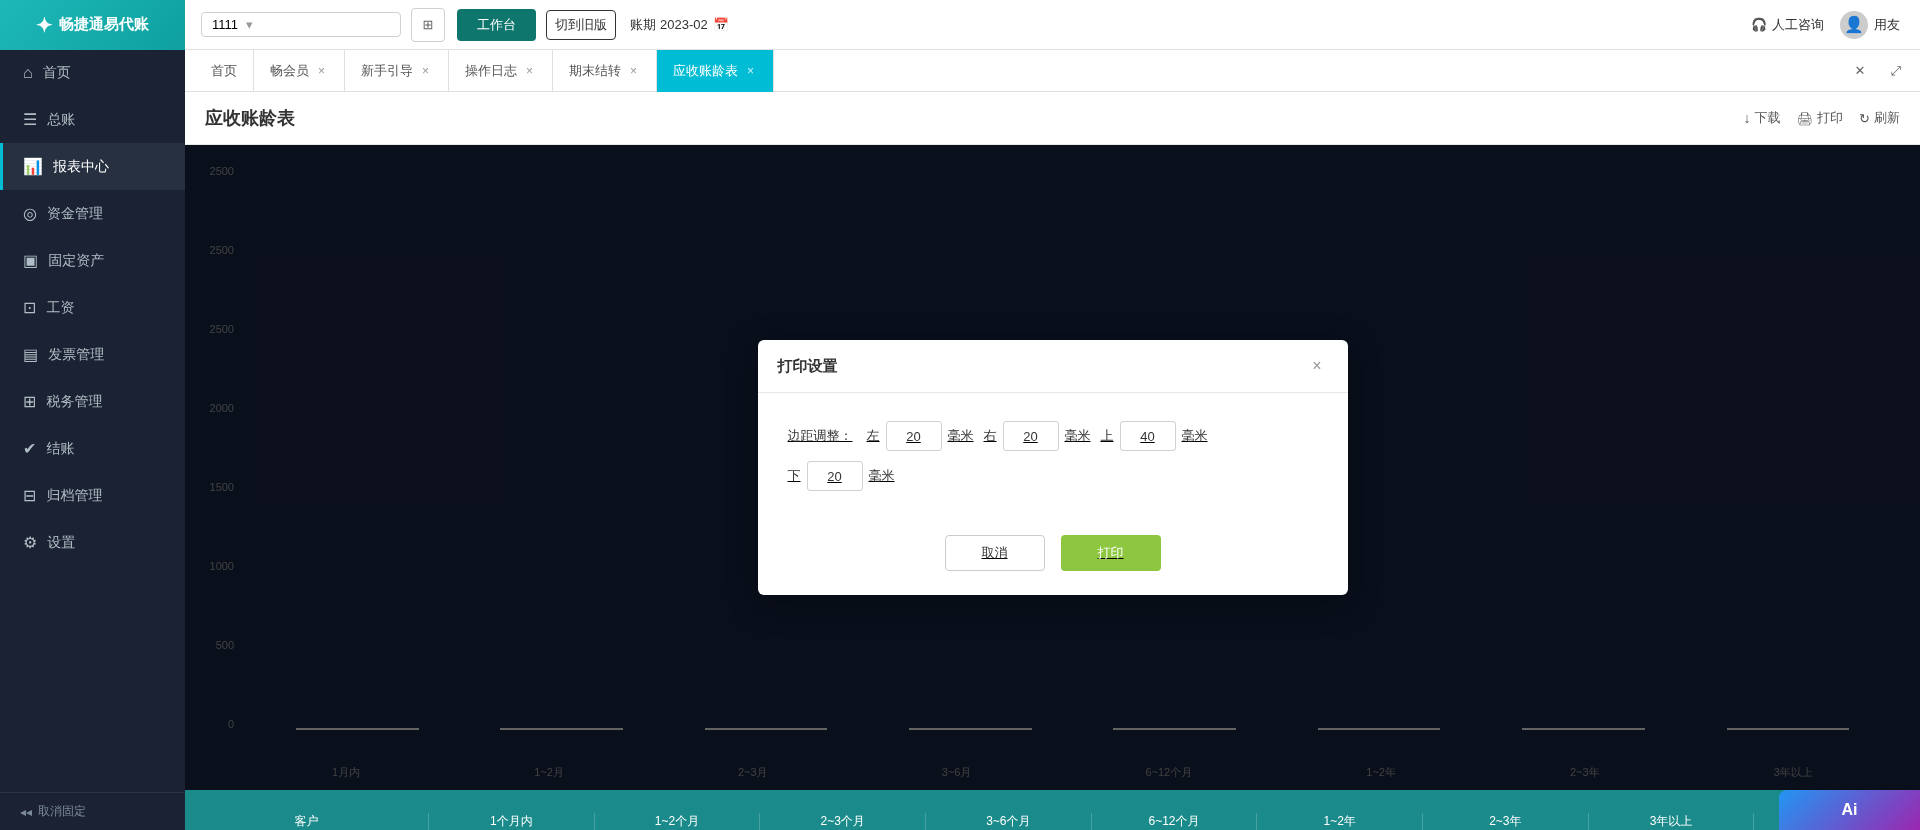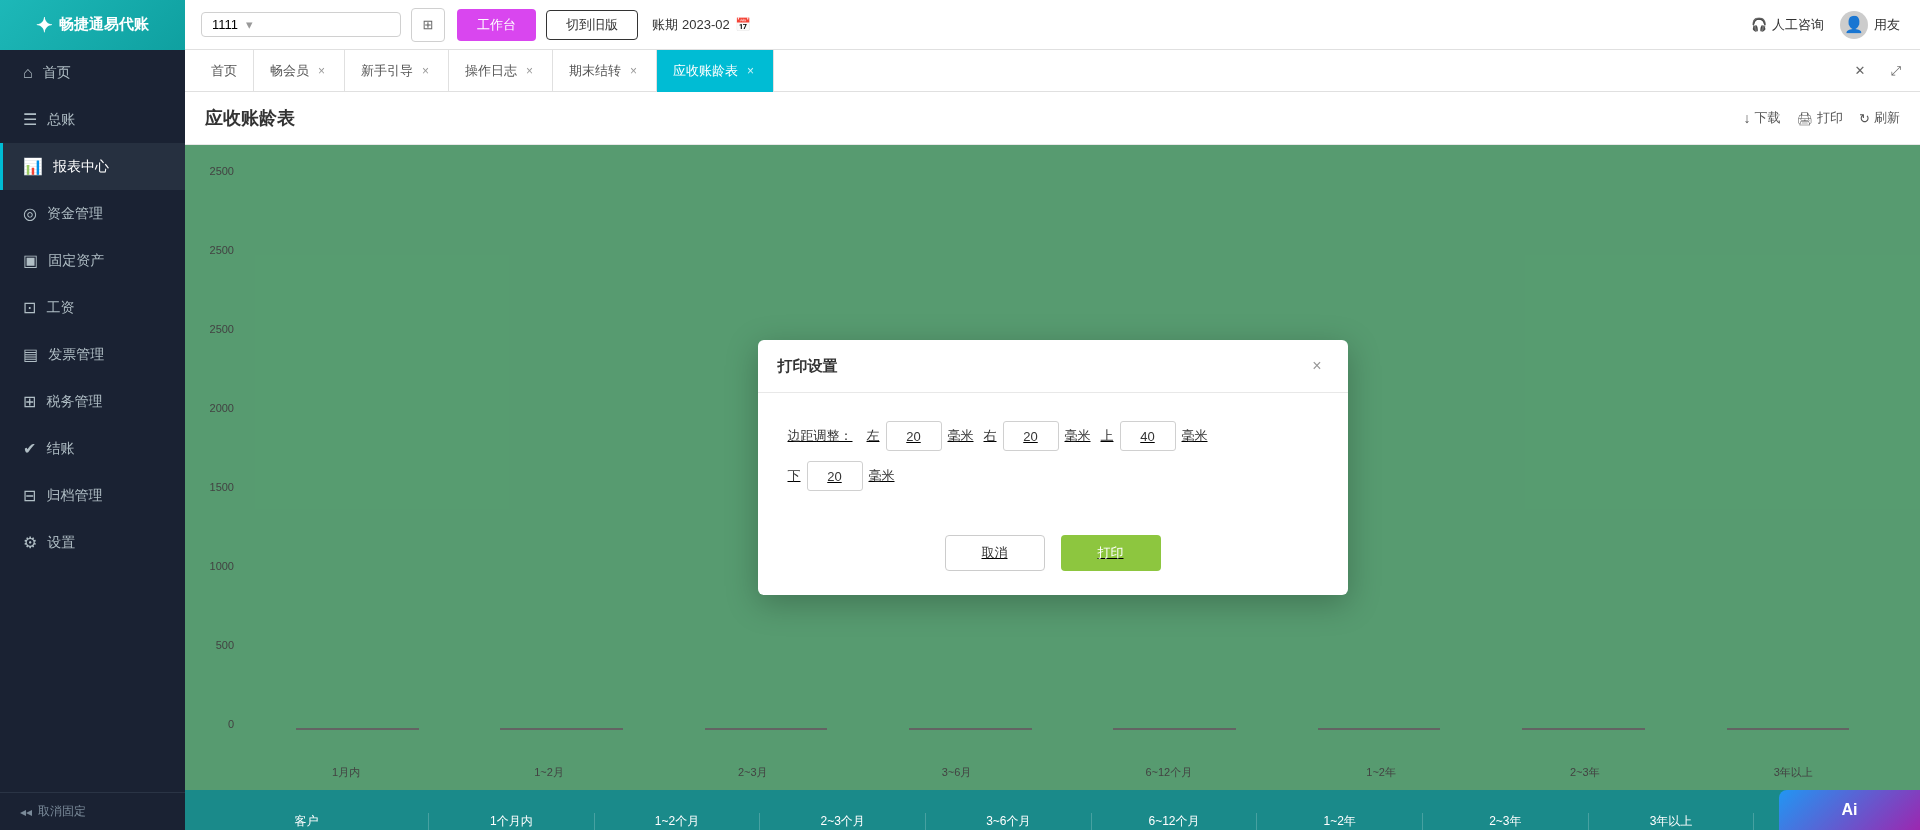--- a/index.html
+++ b/index.html
@@ -49,34 +49,34 @@
       border: 1px solid #d0d0d0;
       border-radius: 4px;
       display: flex;
       align-items: center;
       justify-content: center;
       cursor: pointer;
       color: #666;
       background: #fff;
     }
     .workbench-btn {
-      background: #d946ef;
+      background: #0f766e;
       color: #fff;
       border: none;
       border-radius: 4px;
       padding: 7px 20px;
       cursor: pointer;
       font-size: 13px;
       margin-left: 12px;
     }
     .switch-old-btn {
       border: 1px solid #333;
       background: #fff;
       border-radius: 4px;
-      padding: 5px 19px;
+      padding: 5px 8px;
       cursor: pointer;
       font-size: 13px;
       margin-left: 10px;
       color: #333;
     }
     .account-period {
       display: flex;
       align-items: center;
       margin-left: 14px;
       color: #333;
@@ -260,21 +260,21 @@
       align-items: center;
       gap: 4px;
       color: #555;
       cursor: pointer;
       font-size: 13px;
     }
 
     
     .chart-area {
       flex: 1;
-      background: #86efac;
+      background: #0f172a;
       position: relative;
       overflow: hidden;
     }
 
     
     .y-axis {
       position: absolute;
       left: 0;
       top: 20px;
       bottom: 60px;

